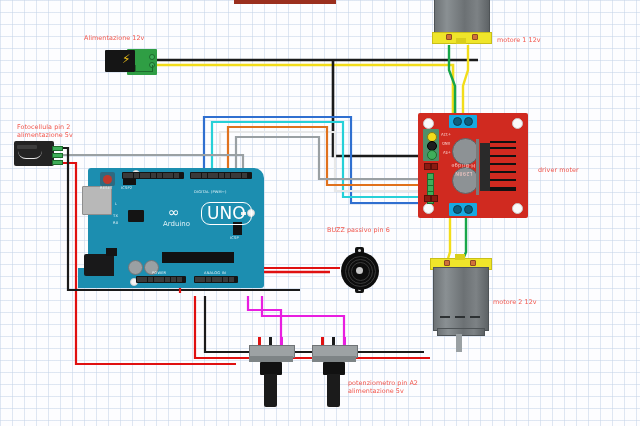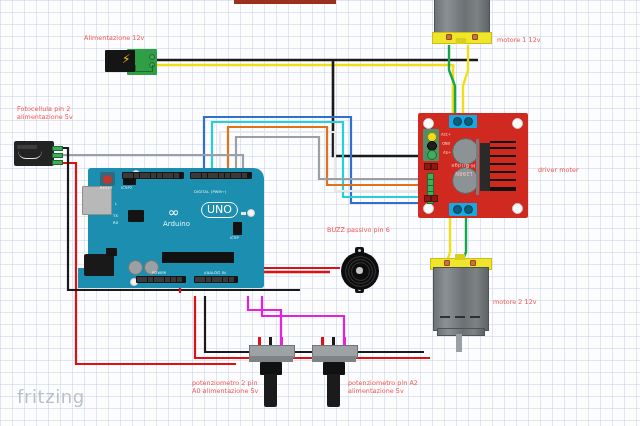--- a/index.html
+++ b/index.html
@@ -53,21 +53,21 @@
   .ard-reset::after{content:"";position:absolute;left:3px;top:2.5px;width:9px;height:9px;background:#c0392b;border-radius:50%;}
   .ard-icsp{position:absolute;width:13px;height:9px;background:#121212;}
   .ard-chip{position:absolute;left:50px;top:42px;width:16px;height:12px;background:#141414;border-radius:1px;}
   .ard-reg{position:absolute;left:28px;top:80px;width:11px;height:8px;background:#141414;}
   .ard-cap{position:absolute;width:13px;height:13px;border-radius:50%;background:#9aa0a3;border:1px solid #6f7477;}
   .ard-blackstrip{position:absolute;left:84px;top:84px;width:72px;height:11px;background:#111;}
   .ard-hole{position:absolute;width:6px;height:6px;border-radius:50%;background:#f4f4f4;border:1px solid #cfcfcf;}
   .ard-txt{position:absolute;color:#eaf6fa;font-size:3.6px;letter-spacing:0.2px;font-family:"DejaVu Sans", sans-serif;white-space:pre;}
   .ard-logo{position:absolute;left:90px;top:36px;color:#ffffff;font-size:14px;font-family:"DejaVu Sans", sans-serif;}
   .ard-uno{
-    position:absolute;left:123px;top:34px;color:#fff;font-size:11px;
+    position:absolute;left:123px;top:34px;color:#fff;font-size:17px;
     border:1.6px solid #fff;border-radius:9px;padding:0px 5px 1px 5px;
     font-family:"DejaVu Sans", sans-serif;
   }
   .ard-inf{position:absolute;left:85px;top:52px;color:#dff1f6;font-size:7px;font-family:"DejaVu Sans", sans-serif;}
   .ard-led{position:absolute;width:5px;height:3px;background:#e9e9e9;}
   
   .driver{position:absolute;left:418px;top:113px;width:110px;height:105px;}
   .drv-body{position:absolute;left:0;top:0;width:110px;height:105px;background:#d02a20;border-radius:2px;}
   .drv-hole{position:absolute;width:9px;height:9px;border-radius:50%;background:#fafafa;border:1px solid #c9c9c9;}
   .drv-term{position:absolute;background:#16a9e1;border-radius:1px;}
@@ -168,28 +168,26 @@
 
       <path d="M322,345 L322,358" stroke="#e01010" stroke-width="2.2"></path>
       <path d="M333,345 L333,352" stroke="#1a1a1a" stroke-width="2.2"></path>
       <path d="M344,345 L344,316 L262,316 L262,296" stroke="#e81ee0" stroke-width="2.2"></path>
 
       <path d="M520,179 L524,179" stroke="#9aa0a3" stroke-width="2.2"></path>
     </g>
   </svg>
 
   <div class="lbl" style="left:84px;top:34px;">Alimentazione 12v</div>
-  <div class="lbl" style="left:17px;top:105px;">Fotocellula pin 2
+  <div class="lbl" style="left:17px;top:123px;">Fotocellula pin 2
 alimentazione 5v</div>
   <div class="lbl" style="left:497px;top:36px;">motore 1 12v</div>
   <div class="lbl" style="left:493px;top:298px;">motore 2 12v</div>
   <div class="lbl" style="left:538px;top:166px;">driver moter</div>
   <div class="lbl" style="left:327px;top:226px;">BUZZ passivo pin 6</div>
-  <div class="lbl" style="left:192px;top:379px;">potenziometro 2 pin
-A0 alimentazione 5v</div>
   <div class="lbl" style="left:348px;top:379px;">potenziometro pin A2
 alimentazione 5v</div>
 
   <div class="psu">
     <div class="psu-green"></div>
     <div class="psu-black"></div>
     <div class="psu-bolt">⚡</div>
     <div class="psu-pad" style="left:44px;top:5px;"></div>
     <div class="psu-pad" style="left:44px;top:13px;"></div>
     <div style="position:absolute;left:30px;top:16px;width:16px;height:6px;border:1.4px solid #1d6b2c;border-top:none;"></div>
@@ -382,15 +380,14 @@
   <div class="pot" style="left:312px;top:337px;">
     <div class="pot-pin" style="left:9px;background:#e01010;"></div>
     <div class="pot-pin" style="left:20px;background:#1a1a1a;"></div>
     <div class="pot-pin" style="left:31px;background:#e81ee0;"></div>
     <div class="pot-top"></div>
     <div class="pot-top2"></div>
     <div class="pot-knob"></div>
     <div class="pot-shaft"></div>
   </div>
 
-  <div class="fritzing">fritzing</div>
 
 </div>
 
 </body></html>

